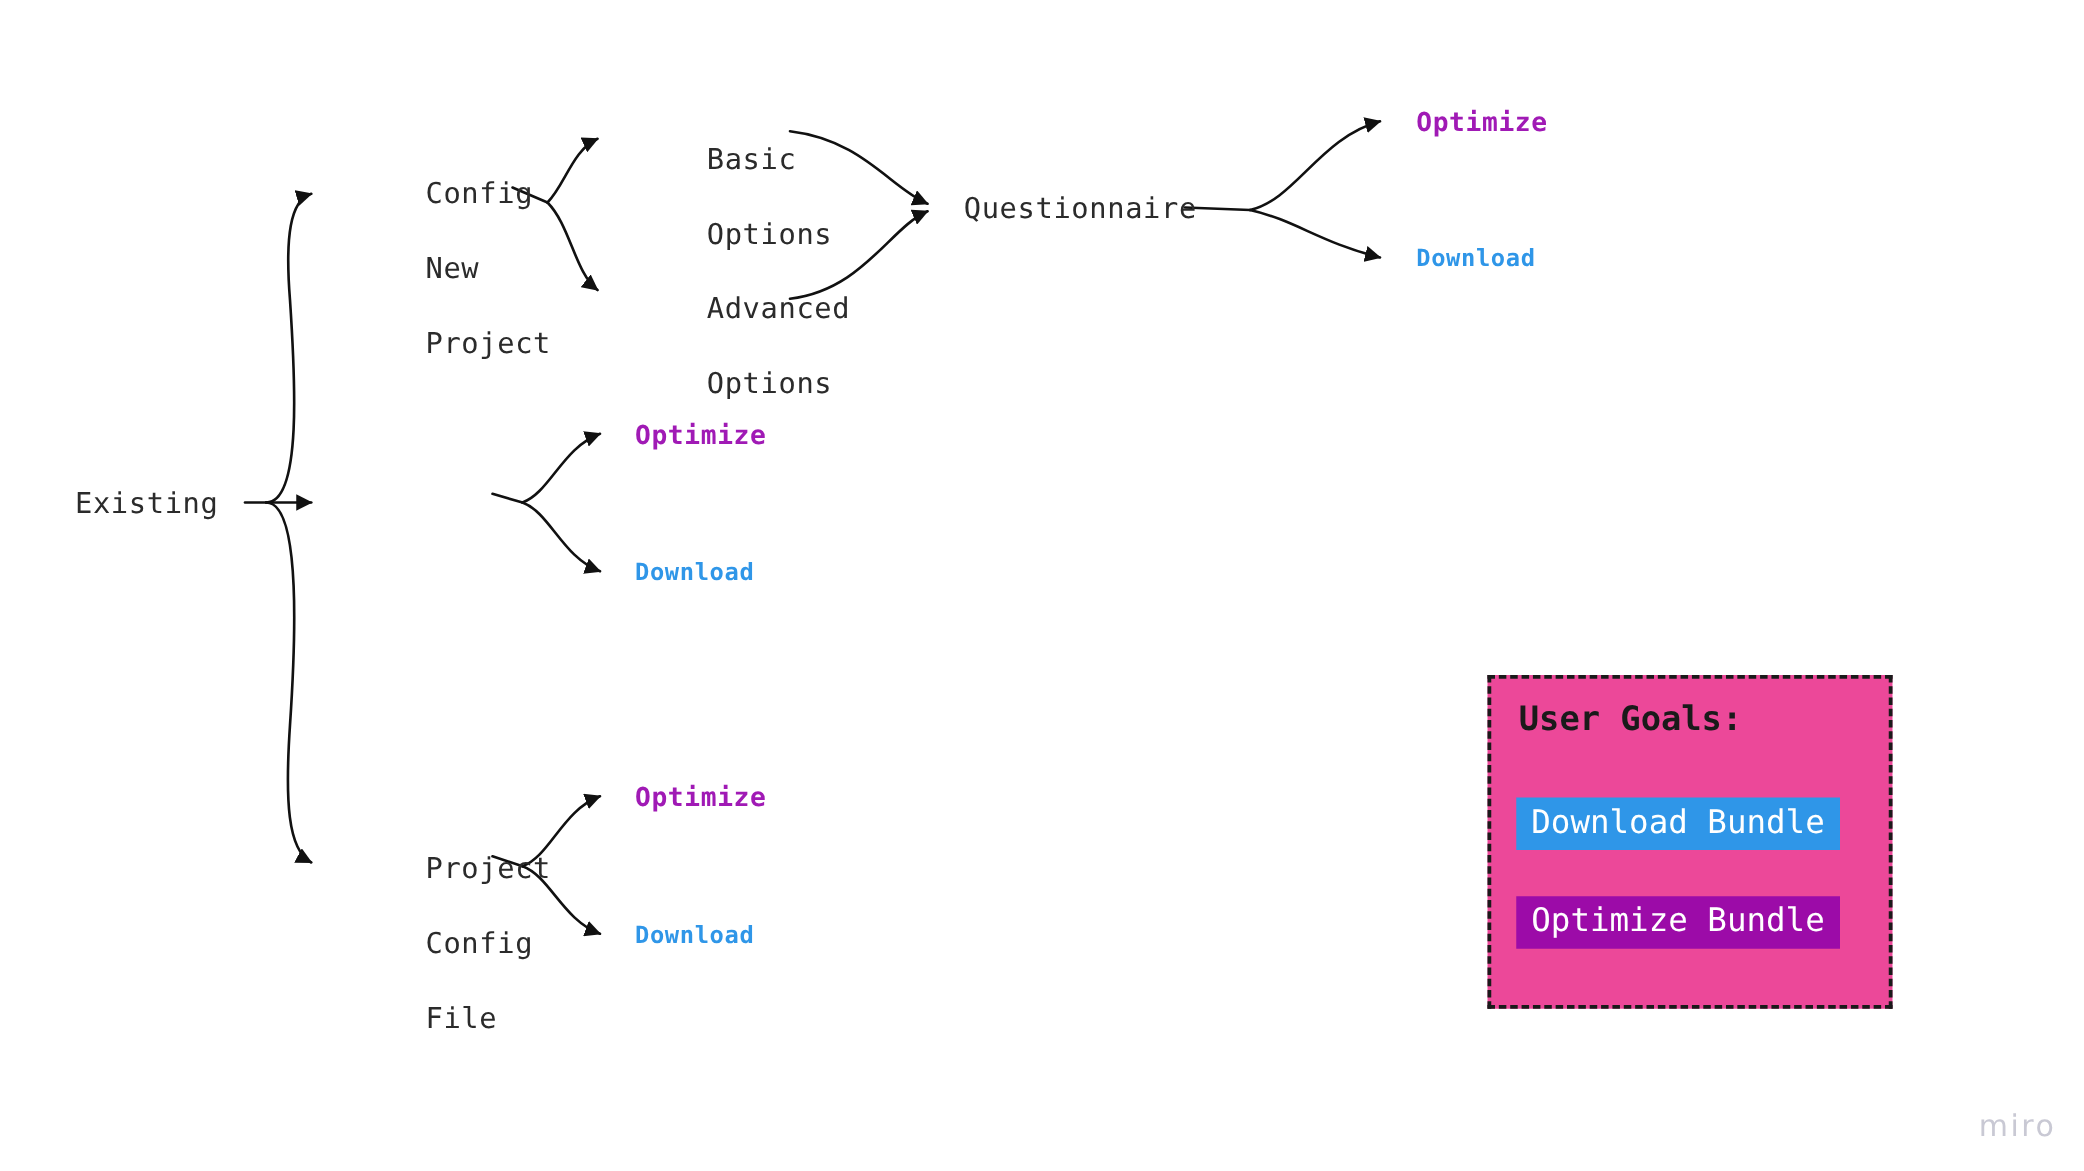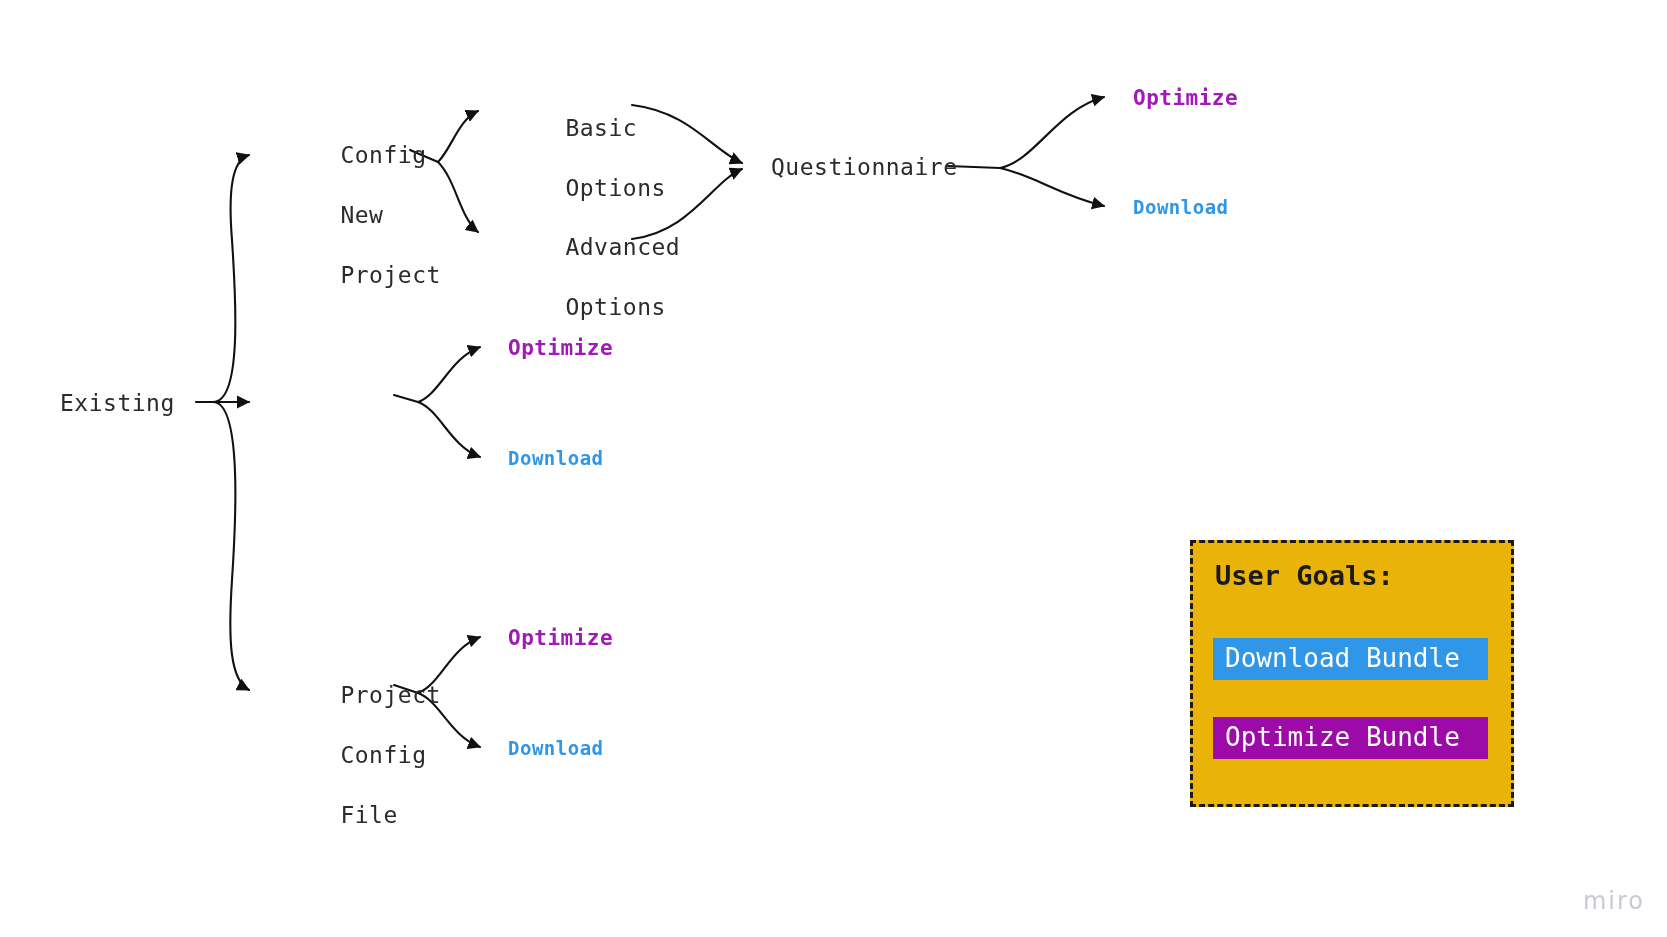--- a/index.html
+++ b/index.html
@@ -53,41 +53,41 @@
   }
   
   #legend {
     position: absolute;
     left: 1190px;
     top: 540px;
     width: 324px;
     height: 267px;
     border: 3px dashed #1a1a1a;
     box-sizing: border-box;
-    background: #eab308;
+    background: #ec4899;
   }
   #legend-title {
     position: absolute;
     left: 22px;
     top: 17px;
     font-family: "DejaVu Sans Mono", "Liberation Mono", monospace;
     font-size: 27px;
     font-weight: 700;
     color: #1a1a1a;
     white-space: pre;
   }
   .legend-chip {
     position: absolute;
     left: 20px;
     font-family: "DejaVu Sans Mono", "Liberation Mono", monospace;
     font-size: 26px;
     font-weight: 400;
     color: #ffffff;
     white-space: pre;
-    padding: 4px 28px 6px 12px;
+    padding: 4px 12px 6px 12px;
     box-sizing: border-box;
     line-height: 32px;
   }
   #chip-download {
     top: 95px;
     background: #2f96e8;
   }
   #chip-optimize {
     top: 174px;
     background: #9c0ba8;

